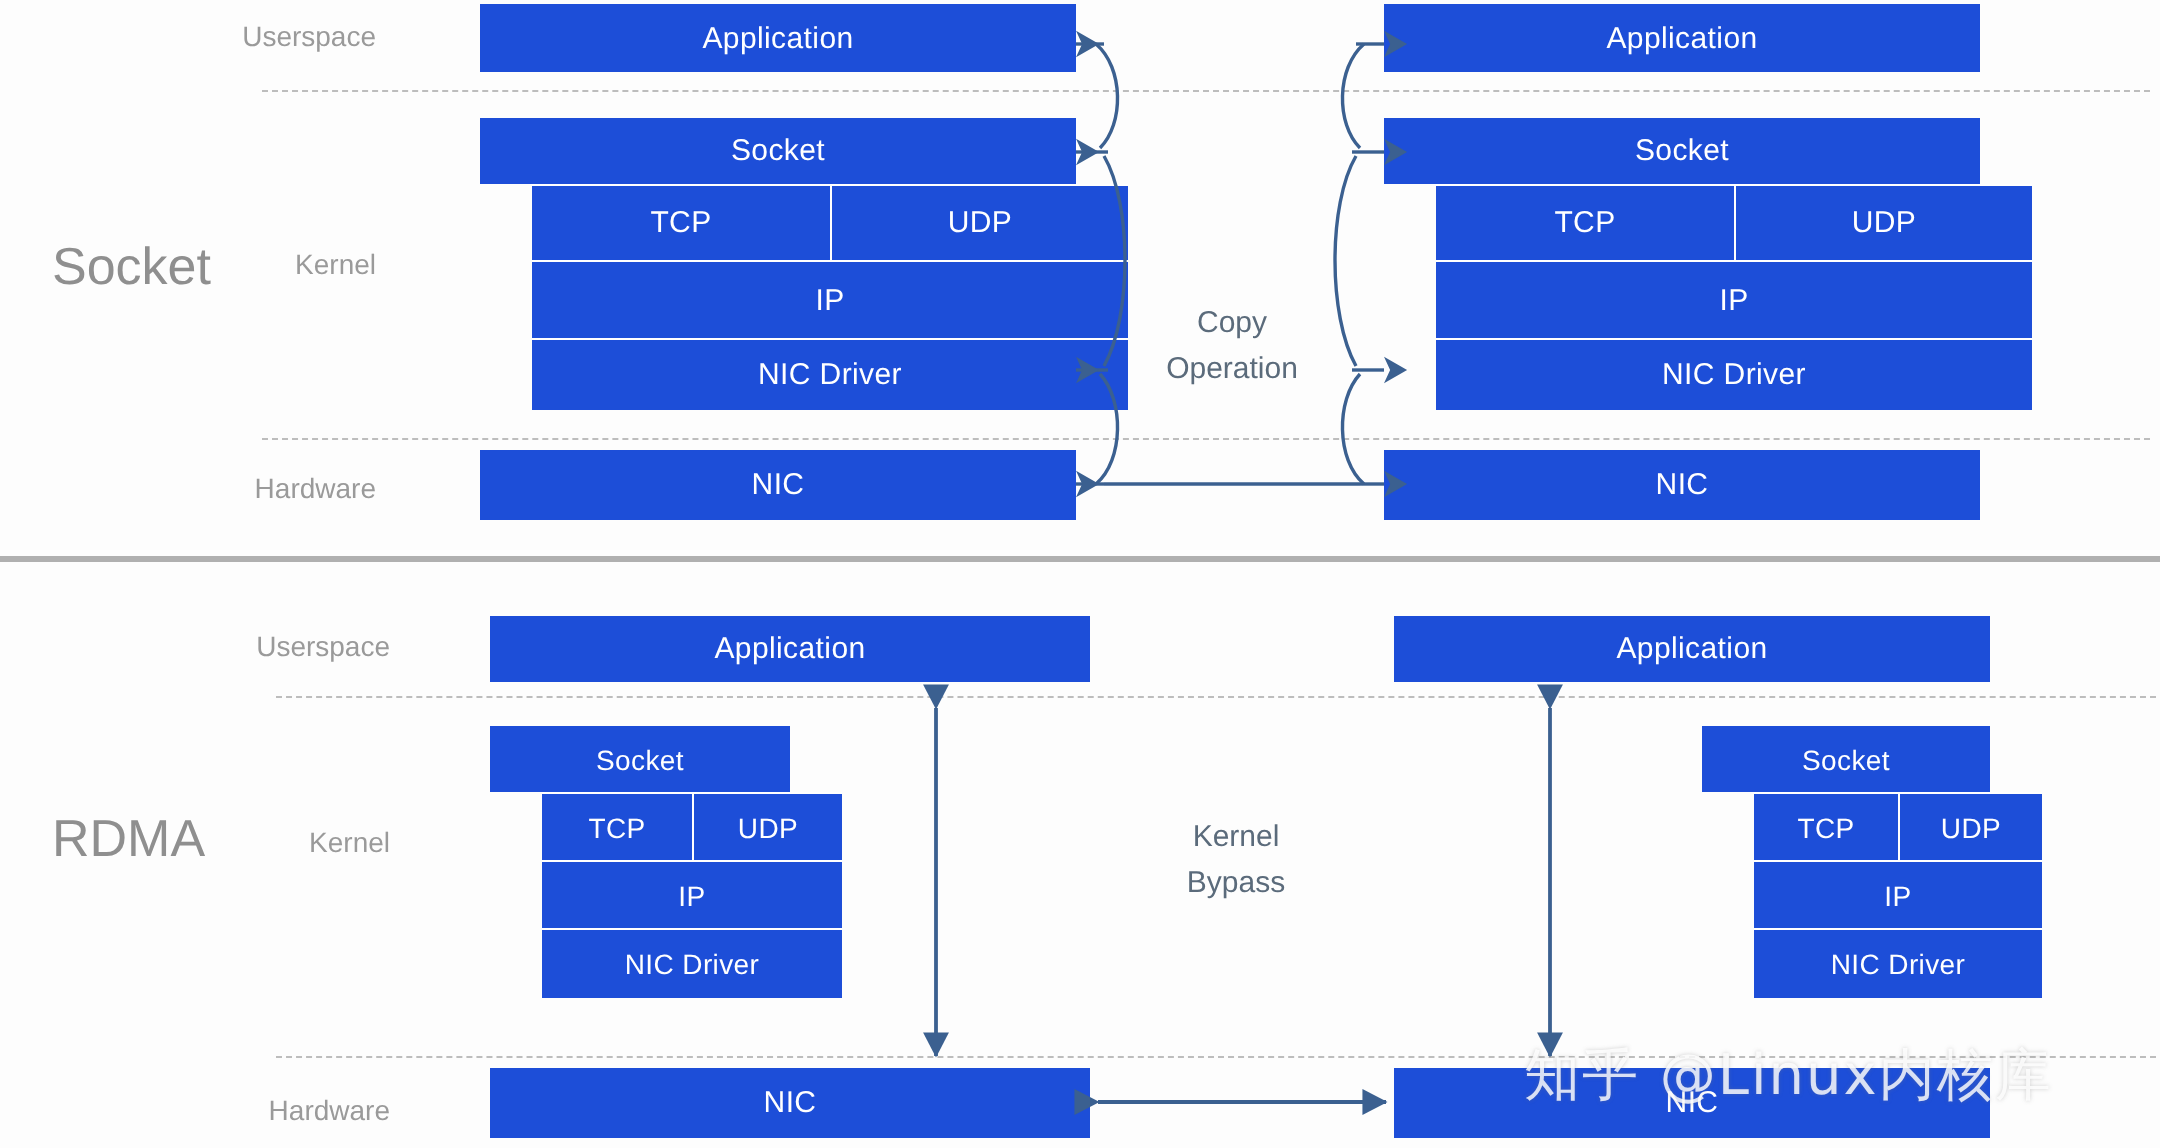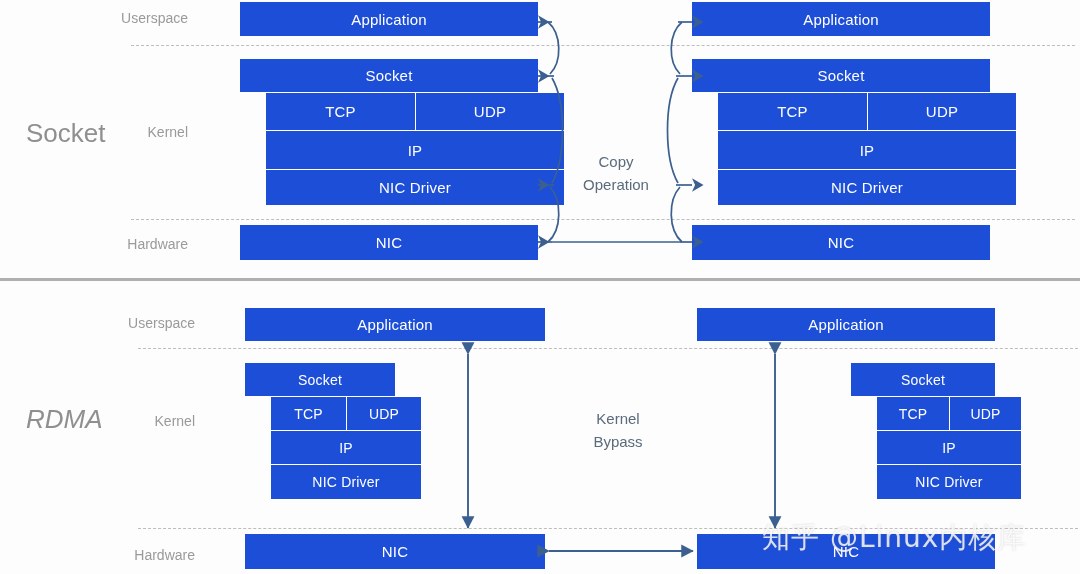--- a/index.html
+++ b/index.html
@@ -131,21 +131,21 @@
     <div class="blk" style="left:692px; top:225px; width:298px; height:35px;">NIC</div>
 
     <div class="arrow-label" style="left:558px; top:102px; width:116px;margin-top:48px;">Copy
 Operation</div>
   </div>
 
   <div class="section-divider"></div>
 
   <div class="panel" id="panel-rdma">
 
-    <div class="big-title" style="left:26px; top:122px;font-style:italic;">RDMA</div>
+    <div class="big-title" style="left:26px; top:122px;">RDMA</div>
 
     <div class="zone-label" style="left:60px; top:33px; width:135px;">Userspace</div>
     <div class="zone-label" style="left:60px; top:131px; width:135px;">Kernel</div>
     <div class="zone-label" style="left:60px; top:265px; width:135px;">Hardware</div>
 
     <div class="dash" style="left:138px; top:66px; width:940px;"></div>
     <div class="dash" style="left:138px; top:246px; width:940px;"></div>
 
     <div class="blk" style="left:245px; top:26px; width:300px; height:33px;">Application</div>
 

